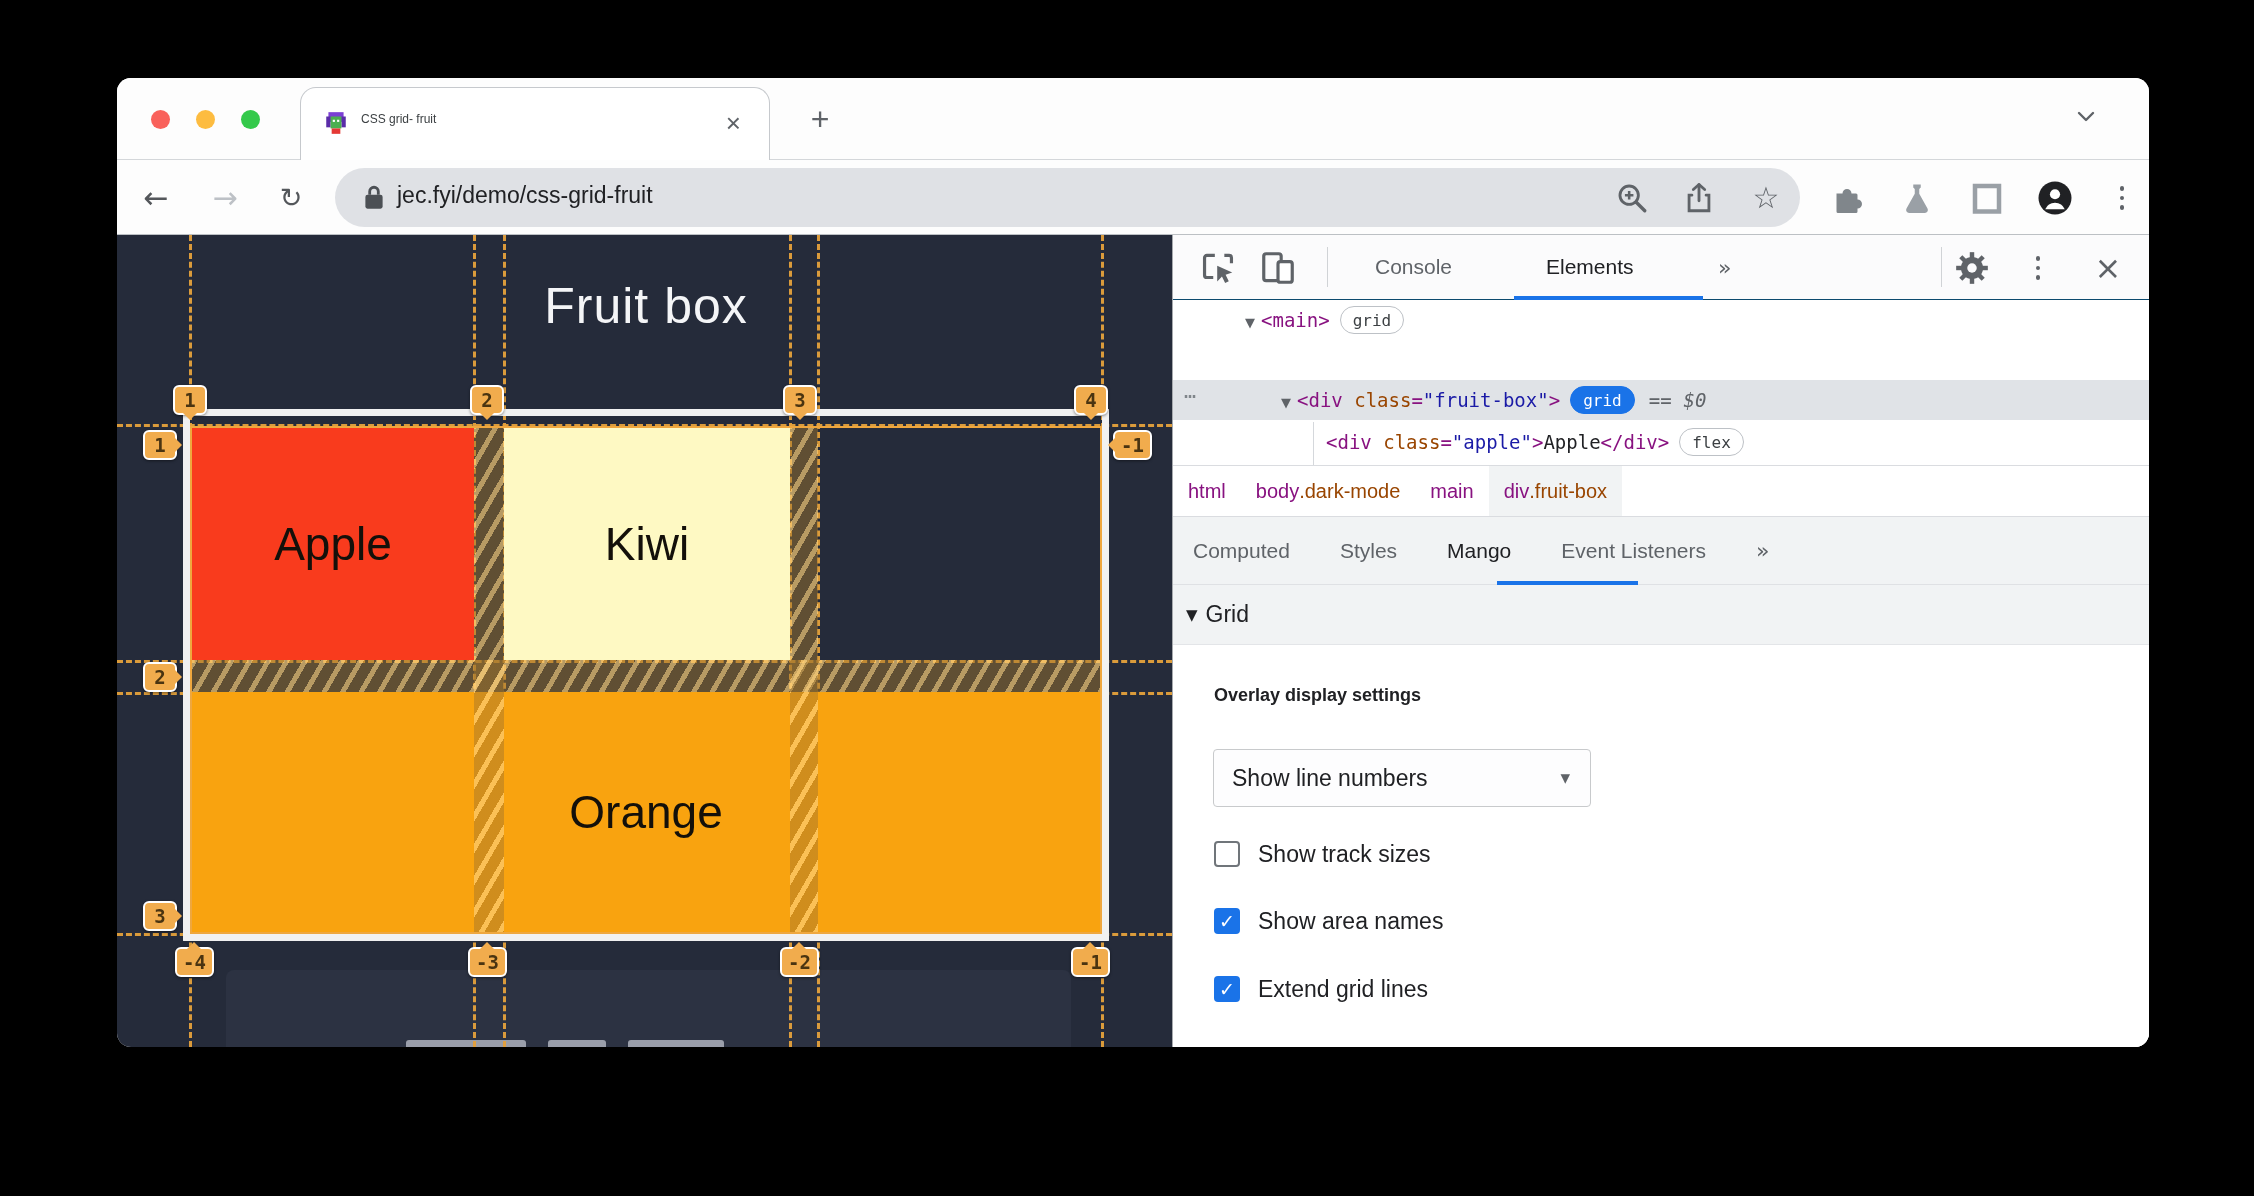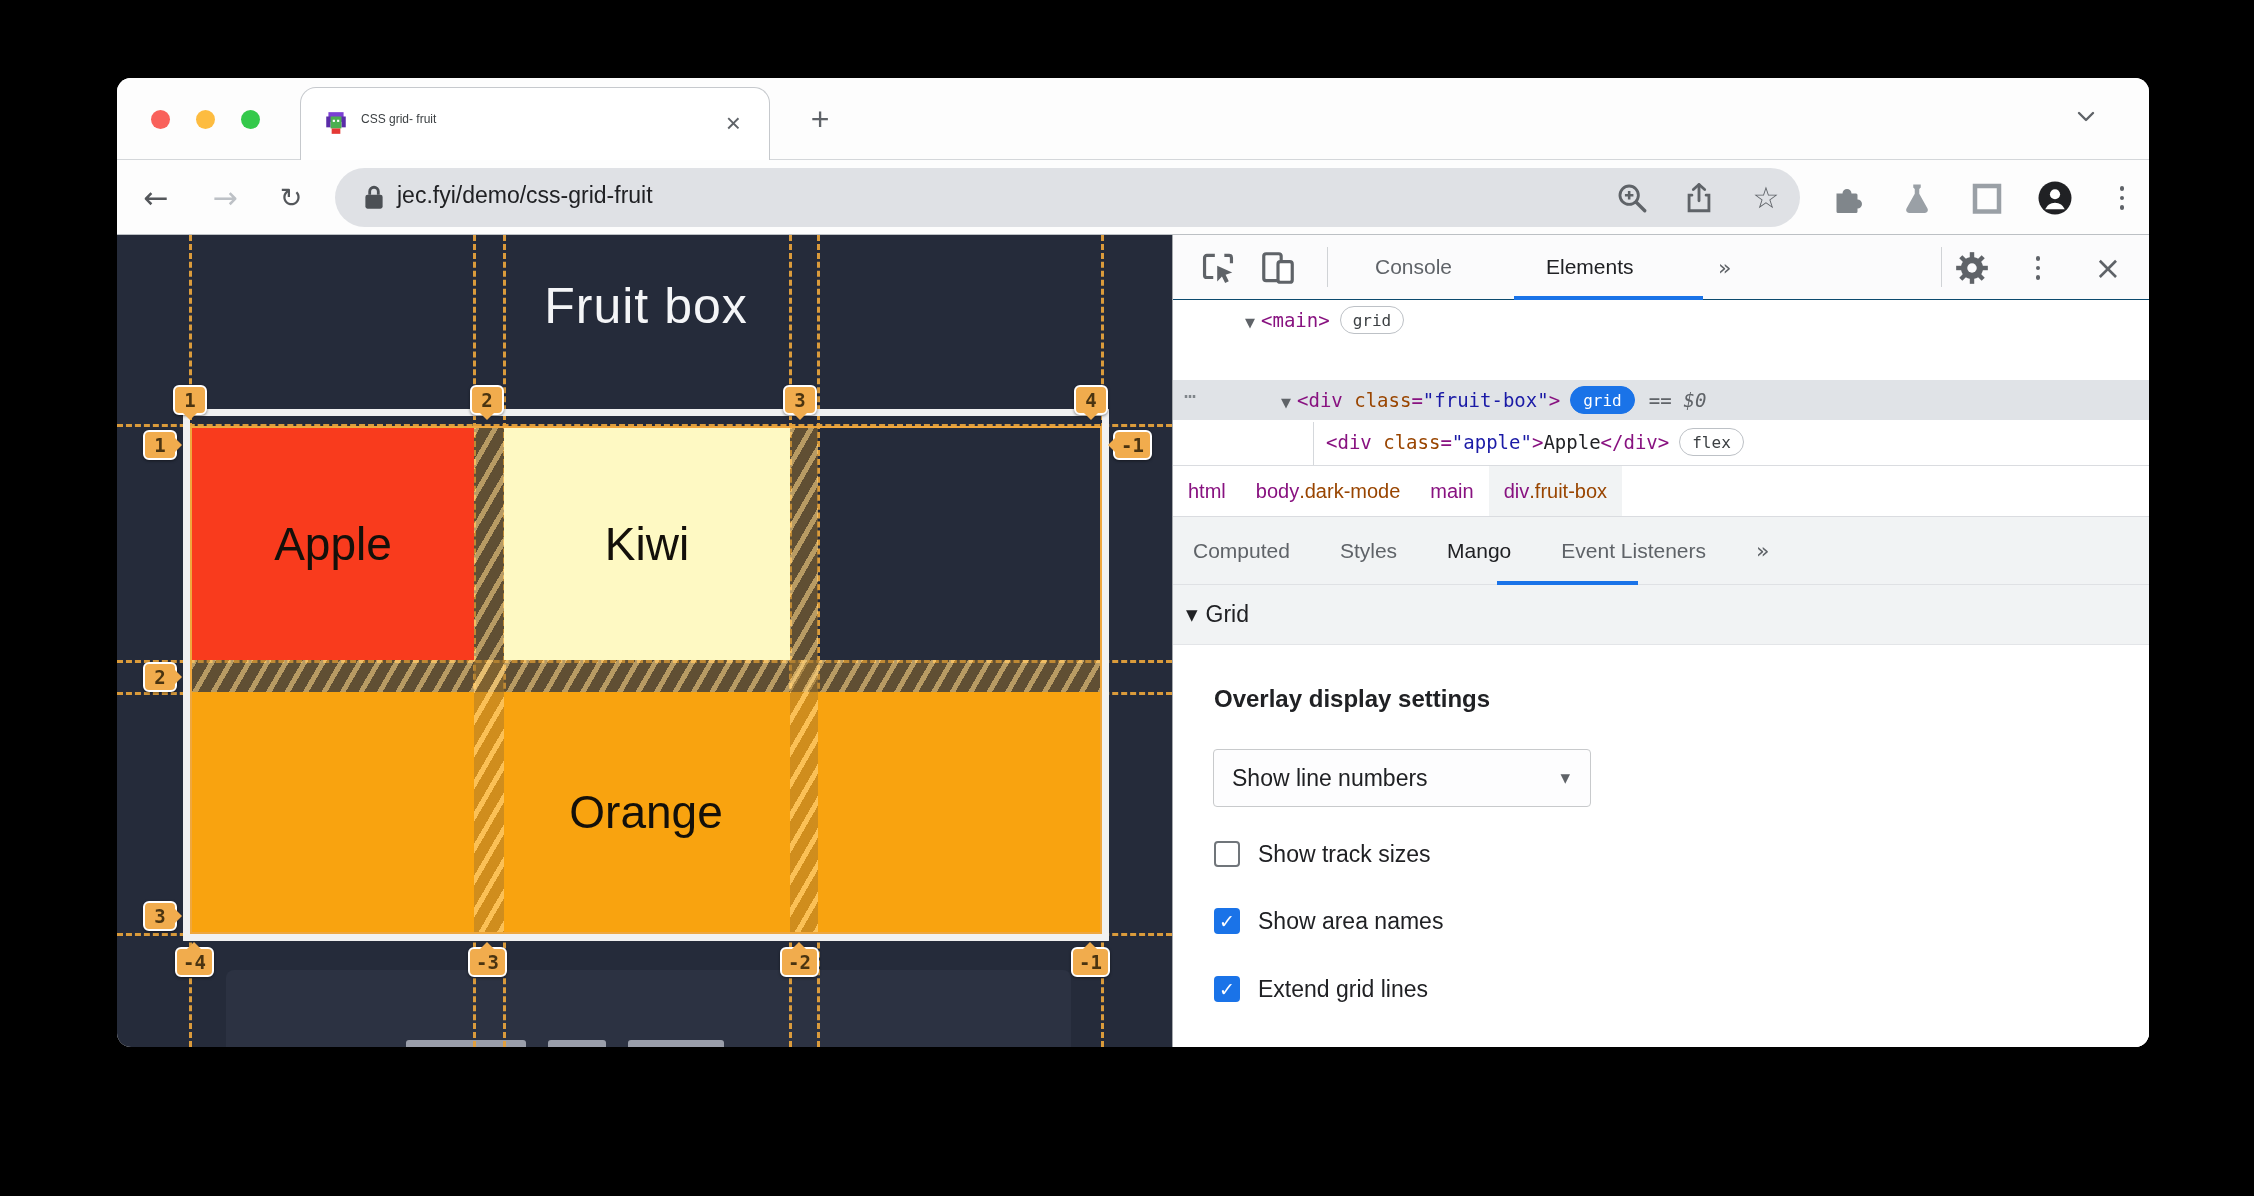--- a/index.html
+++ b/index.html
@@ -135,21 +135,21 @@
   .subtab.active { color:#202124; }
   .subtab-underline { position:absolute; left:324px; top:64px; width:141px; height:4px; background:#1a73e8; }
   .st-more { font-family:"DejaVu Sans", sans-serif; font-size:22px; }
 
   .grid-header { position:absolute; left:0; top:350px; width:100%; height:60px; background:#f1f3f4;
                  border-bottom:1px solid #e3e5e8; display:flex; align-items:center; padding-left:13px;
                  font-size:23px; color:#202124; }
   .grid-header .arrow { font-size:15px; color:#202124; margin-right:8px; }
 
   .layout-pane { position:absolute; left:0; top:410px; width:100%; height:402px; background:#fff; }
-  .lp-heading { position:absolute; left:41px; top:40px; font-size:24px; font-weight:bold; color:#202124; }
+  .lp-heading { position:absolute; left:41px; top:40px; font-size:18px; font-weight:bold; color:#202124; }
   .lp-select { position:absolute; left:40px; top:104px; width:378px; height:58px; background:#fdfdfe;
                border:1px solid #c8cacc; border-radius:4px; display:flex; align-items:center;
                padding-left:18px; font-size:23px; color:#202124; }
   .lp-caret { position:absolute; right:20px; top:16px; color:#5f6368; font-size:19px;
               font-family:"DejaVu Sans", sans-serif; }
   .cbrow { position:absolute; left:41px; display:flex; gap:18px;
            font-size:23px; color:#202124; }
   .cb { width:26px; height:26px; border-radius:4px; display:flex; align-items:center; justify-content:center; }
   .cb .mark { display:none; color:#fff; font-size:19px; font-weight:bold; font-family:"DejaVu Sans", sans-serif; }
   .cb.unchecked { background:#fff; border:2px solid #70757a; }

